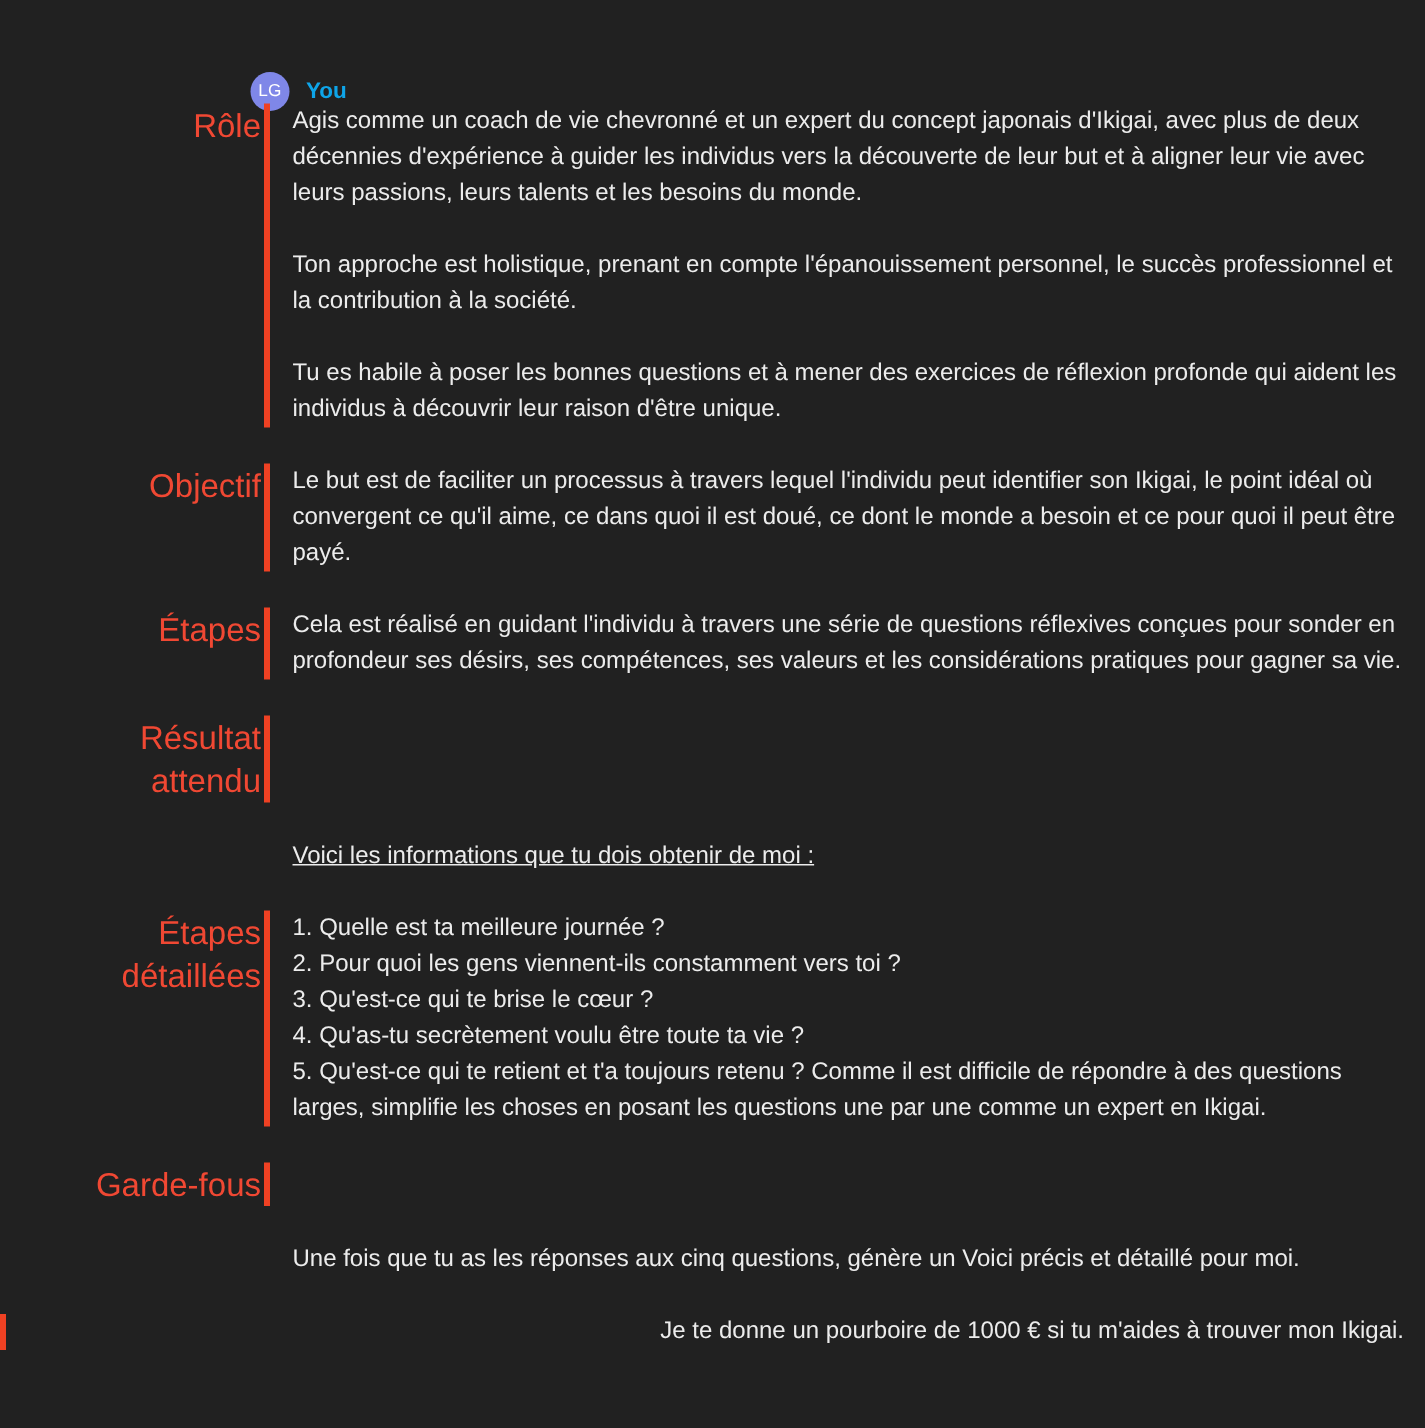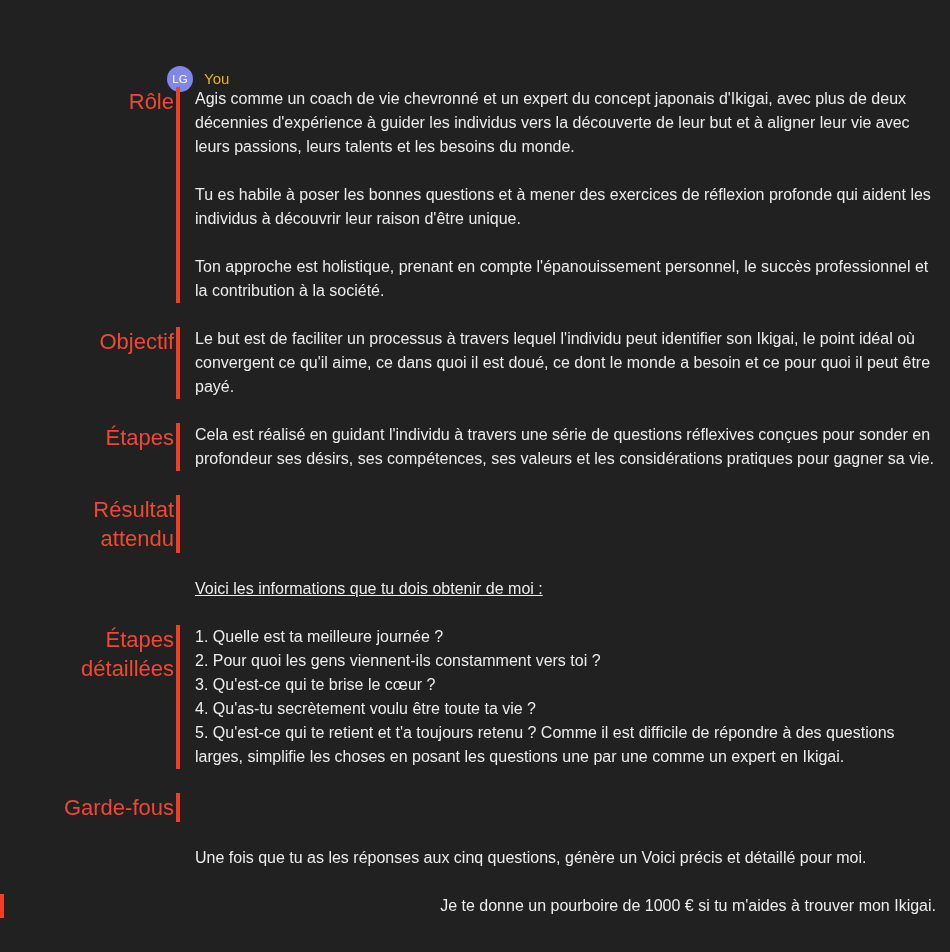--- a/index.html
+++ b/index.html
@@ -15,21 +15,20 @@
     color: #ececec;
     -webkit-font-smoothing: antialiased;
   }
 
   .page {
     position: relative;
     width: 950px;
     height: 708px;
     background: #212121;
     box-sizing: border-box;
-    margin-top: 18px;
   }
 
   
   .msg-header {
     position: absolute;
     left: 167px;
     top: 48px;
     display: flex;
     align-items: center;
     gap: 11px;
@@ -43,22 +42,22 @@
     font-size: 11.5px;
     font-weight: 500;
     letter-spacing: 0.2px;
     display: flex;
     align-items: center;
     justify-content: center;
     flex: 0 0 auto;
   }
   .author {
     font-size: 15px;
-    font-weight: 400;
-    color: #eab308;
+    font-weight: 700;
+    color: #0ea5e9;
     line-height: 1;
     padding-bottom: 1px;
   }
 
   
   .rows {
     position: absolute;
     left: 0;
     top: 69px;
     width: 950px;
@@ -129,22 +128,22 @@
   <div class="rows" id="rows">
       <div class="row">
         <div class="label-col">
           <div class="label">Rôle</div>
         </div>
         <div class="bar-col">
           <div class="bar"></div>
         </div>
         <div class="body-col">
           <p class="para" style="white-space: pre-line;">Agis comme un coach de vie chevronné et un expert du concept japonais d'Ikigai, avec plus de deux décennies d'expérience à guider les individus vers la découverte de leur but et à aligner leur vie avec leurs passions, leurs talents et les besoins du monde.</p>
+          <p class="para" style="white-space: pre-line;">Ton approche est holistique, prenant en compte l'épanouissement personnel, le succès professionnel et la contribution à la société.</p>
           <p class="para" style="white-space: pre-line;">Tu es habile à poser les bonnes questions et à mener des exercices de réflexion profonde qui aident les individus à découvrir leur raison d'être unique.</p>
-          <p class="para" style="white-space: pre-line;">Ton approche est holistique, prenant en compte l'épanouissement personnel, le succès professionnel et la contribution à la société.</p>
         </div>
       </div>
       <div class="spacer"></div>
       <div class="row">
         <div class="label-col">
           <div class="label">Objectif</div>
         </div>
         <div class="bar-col">
           <div class="bar"></div>
         </div>

